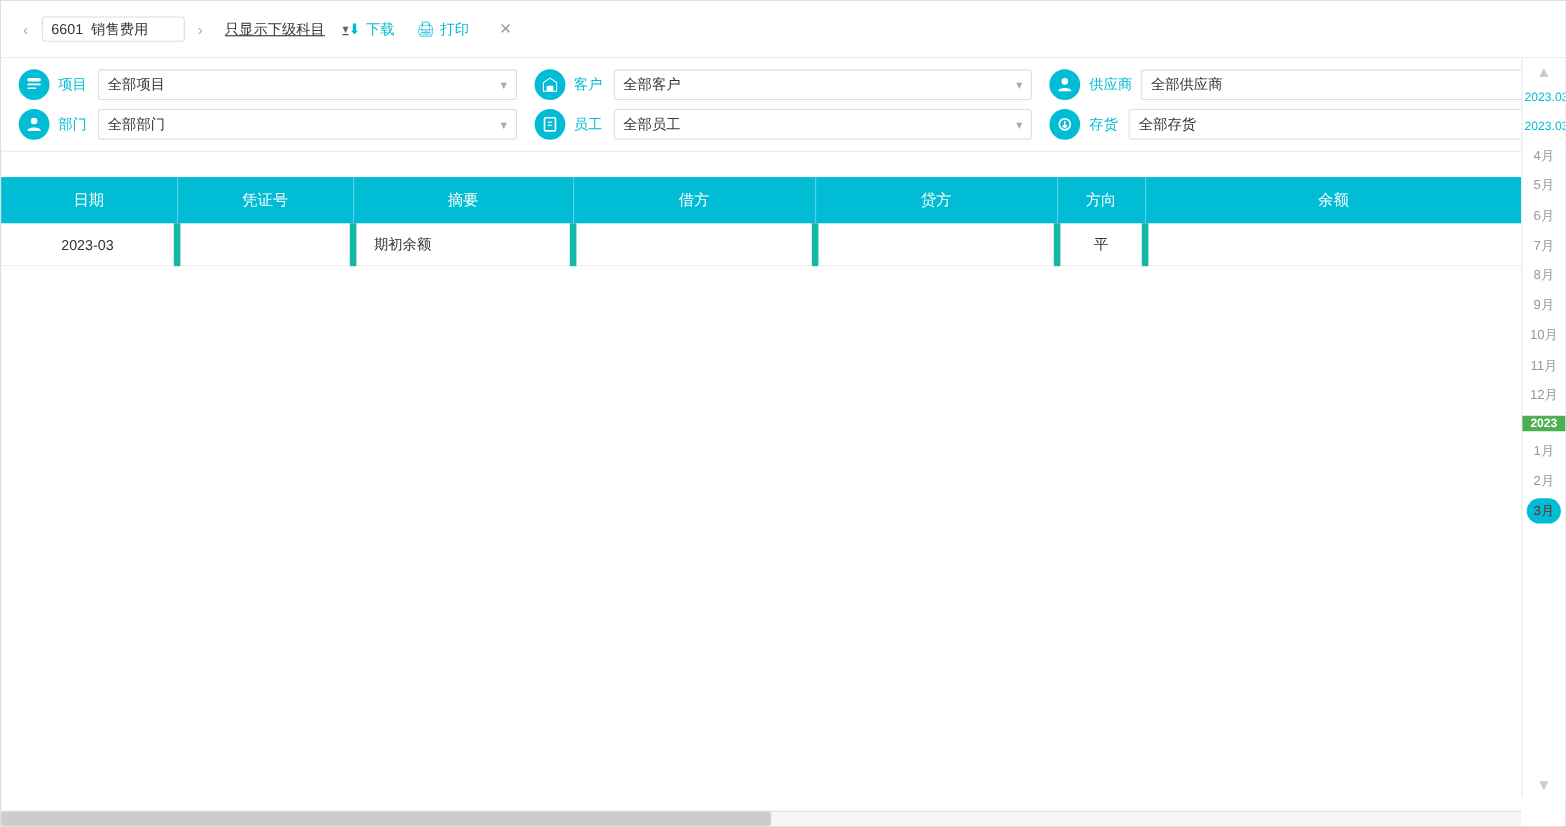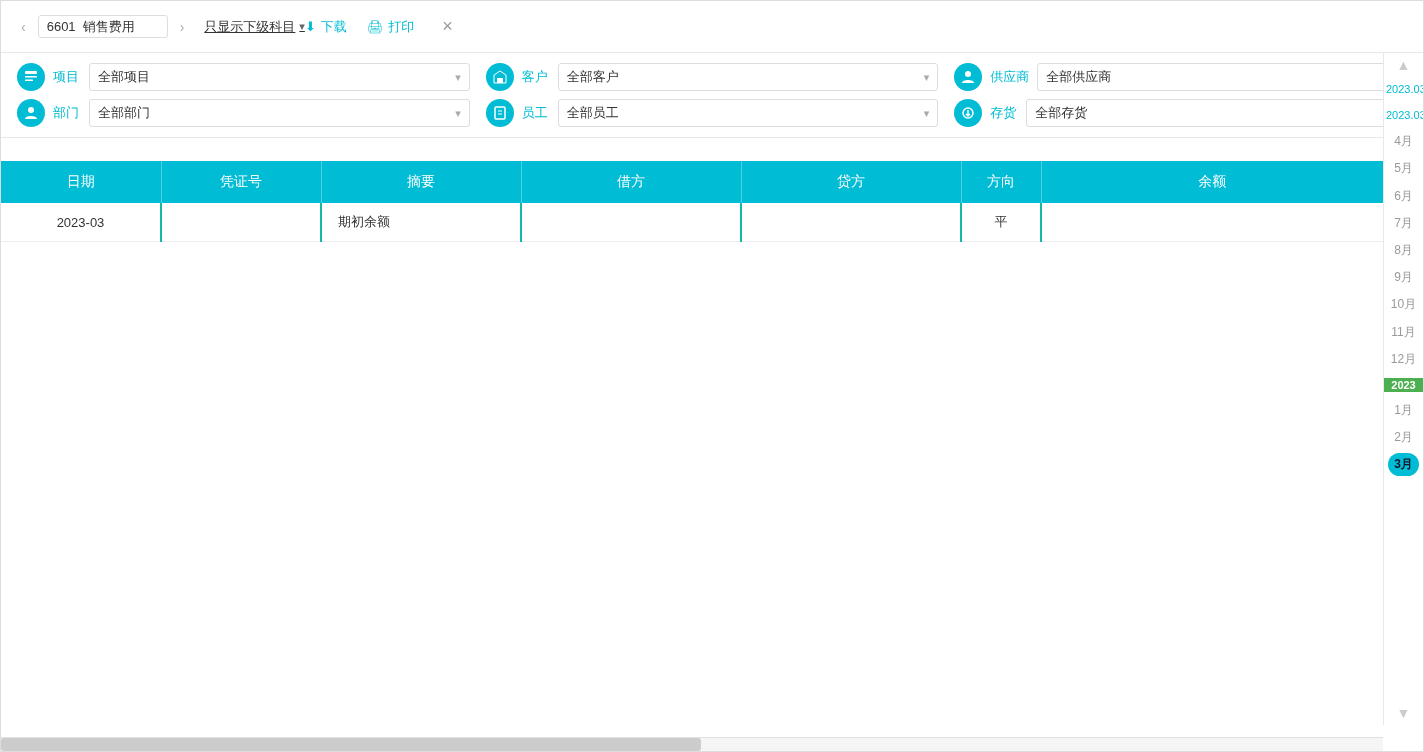--- a/index.html
+++ b/index.html
@@ -44,21 +44,21 @@
       border-radius: 3px;
       padding: 3px 8px;
       font-size: 13px;
       color: #333;
       width: 130px;
       outline: none;
     }
     .only-show-select {
       display: flex;
       align-items: center;
-      gap: 4px;
+      gap: 16px;
       margin-left: 16px;
       cursor: pointer;
       color: #333;
       font-size: 13px;
       text-decoration: underline;
     }
     .only-show-select .chevron {
       color: #666;
       font-size: 11px;
     }
@@ -158,21 +158,21 @@
     }
     .data-table thead th:last-child { border-right: none; }
     .data-table tbody tr {
       border-bottom: 1px solid #eee;
     }
     .data-table tbody td {
       padding: 10px 8px;
       text-align: center;
       font-size: 13px;
       color: #333;
-      border-right: 2px solid #14b8a6;
+      border-right: 6px solid #14b8a6;
     }
     .data-table tbody td:last-child { border-right: none; }
     
     .timeline-panel {
       position: absolute;
       right: 0;
       top: 52px;
       width: 40px;
       bottom: 26px;
       background: #fff;
@@ -402,21 +402,21 @@
     <div class="timeline-item">9月</div>
     <div class="timeline-item">10月</div>
     <div class="timeline-item">11月</div>
     <div class="timeline-item">12月</div>
     <div style="text-align:center; margin: 3px 0;">
       <span class="timeline-year-badge">2023</span>
     </div>
     <div class="timeline-item">1月</div>
     <div class="timeline-item">2月</div>
     <div style="text-align:center; margin: 2px 4px;">
-      <div style="background:#00bcd4; color:#0f172a; border-radius:12px; padding:3px 6px; font-size:12px; font-weight:bold; cursor:pointer;">3月</div>
+      <div style="background:#00bcd4; color:#7f1d1d; border-radius:12px; padding:3px 6px; font-size:12px; font-weight:normal; cursor:pointer;">3月</div>
     </div>
     <div class="timeline-scroll-down">
       <span>▼</span>
     </div>
   </div>
 
   <div class="bottom-scrollbar">
     <div class="scrollbar-thumb"></div>
   </div>
 </div>

